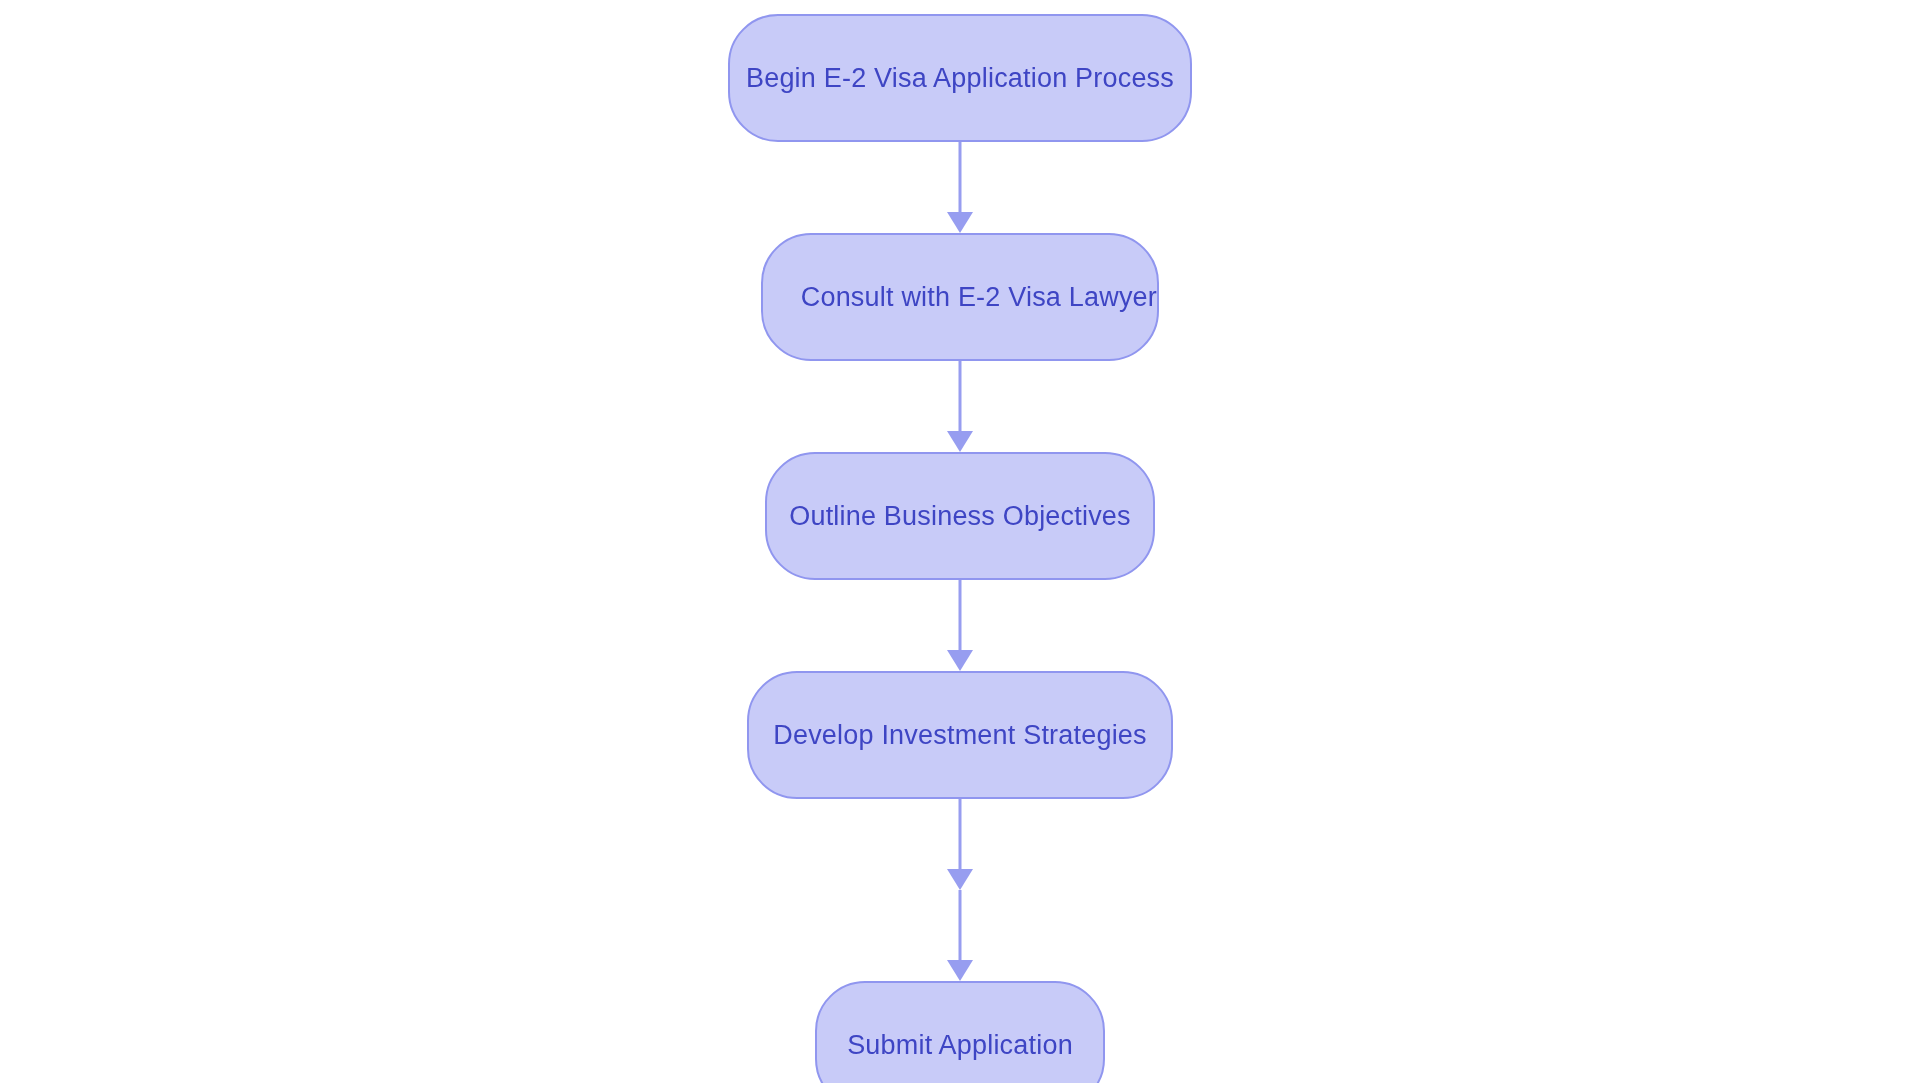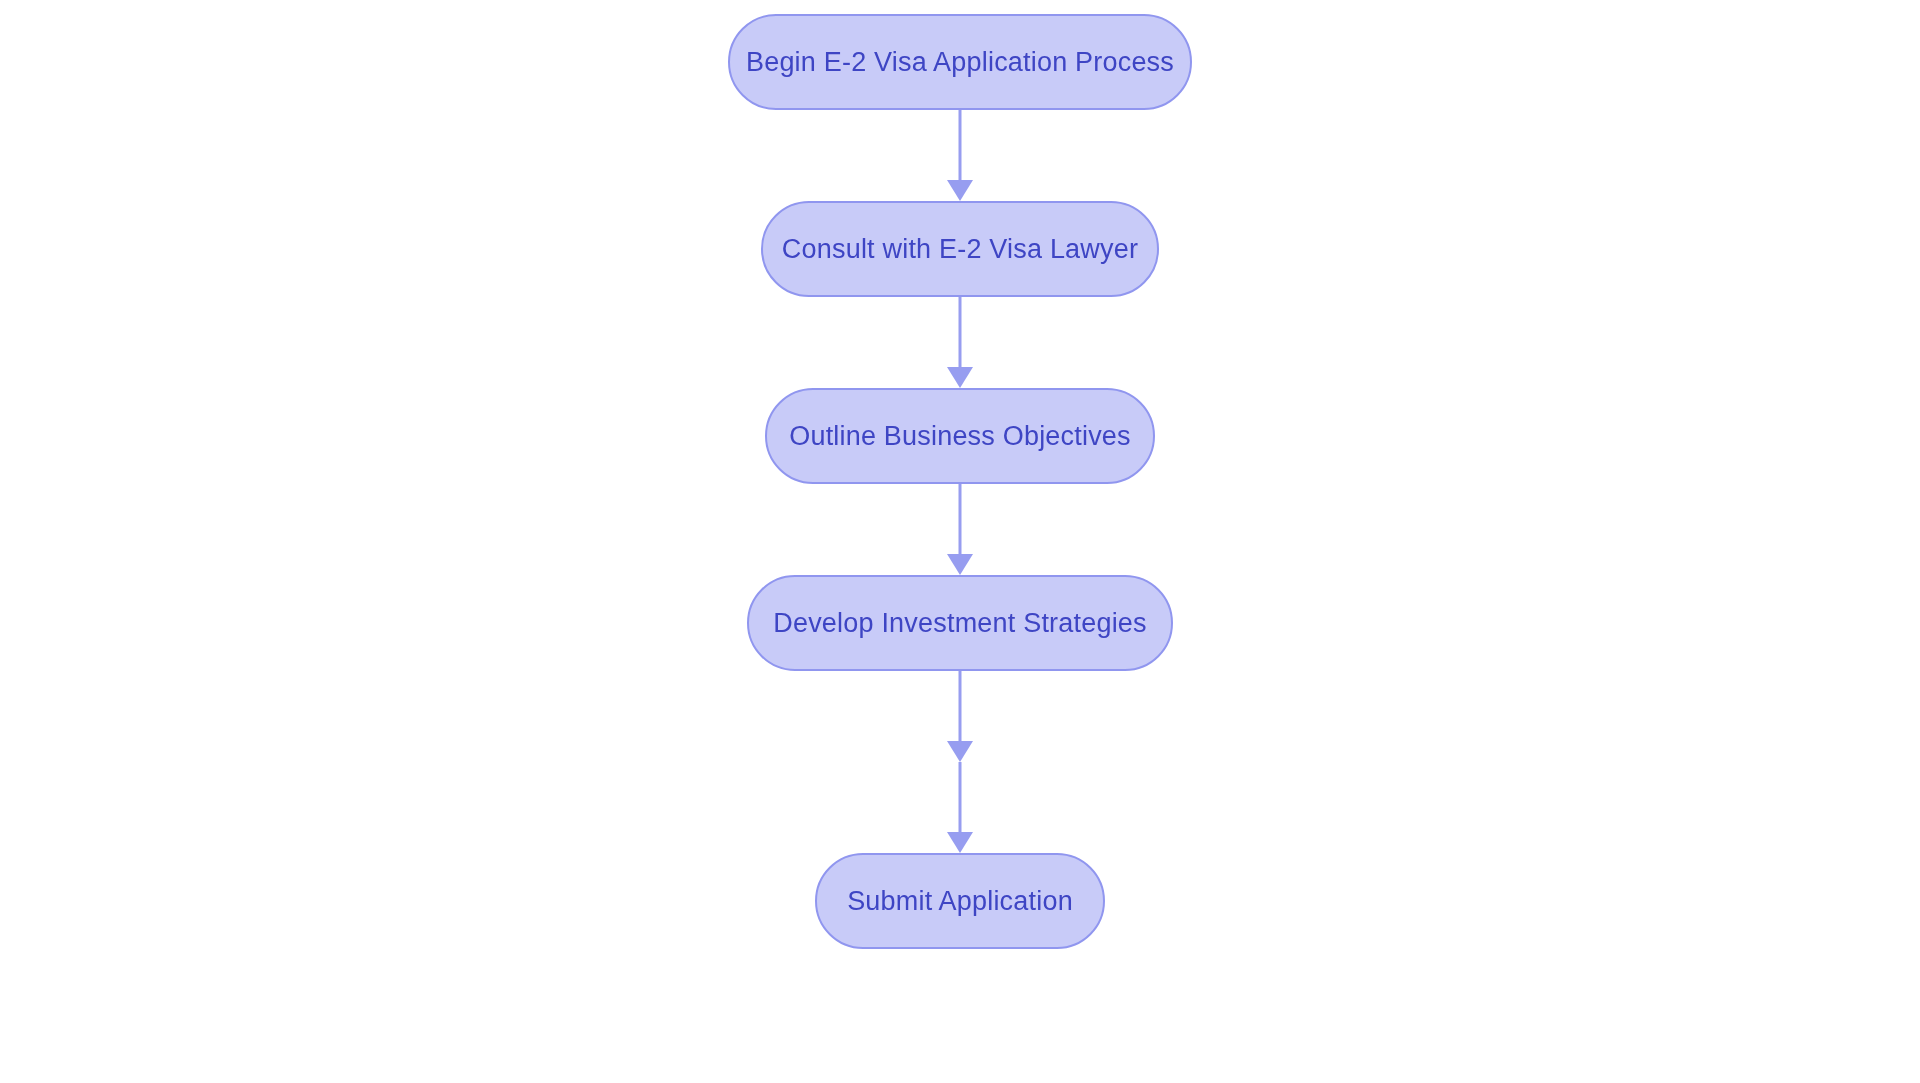--- a/index.html
+++ b/index.html
@@ -21,21 +21,21 @@
     position: absolute;
     top: 14px;
     left: 50%;
     transform: translateX(-50%);
     display: flex;
     flex-direction: column;
     align-items: center;
   }
   .node {
     box-sizing: border-box;
-    height: 96px;
+    height: 128px;
     border-radius: 50px;
     background: var(--node-fill, #c8cbf8);
     border: 2px solid var(--node-border, #9096ef);
     display: flex;
     align-items: center;
     justify-content: center;
     flex: 0 0 auto;
   }
   .node span {
     color: var(--node-text, #3e45c4);
@@ -76,21 +76,21 @@
 
 <div class="canvas">
   <div class="flow" id="flow">
       <div class="node" style="width: 464px;">
         <span>Begin E-2 Visa Application Process</span>
       </div>
       <div class="arrow">
         <div class="arrow-line"></div>
         <div class="arrow-head"></div>
       </div>
-      <div class="node" style="width: 398px;">
+      <div class="node" style="width: 398px; justify-content: flex-end;">
         <span>Consult with E-2 Visa Lawyer</span>
       </div>
       <div class="arrow">
         <div class="arrow-line"></div>
         <div class="arrow-head"></div>
       </div>
       <div class="node" style="width: 390px; text-align: center;">
         <span>Outline Business Objectives</span>
       </div>
       <div class="arrow">

